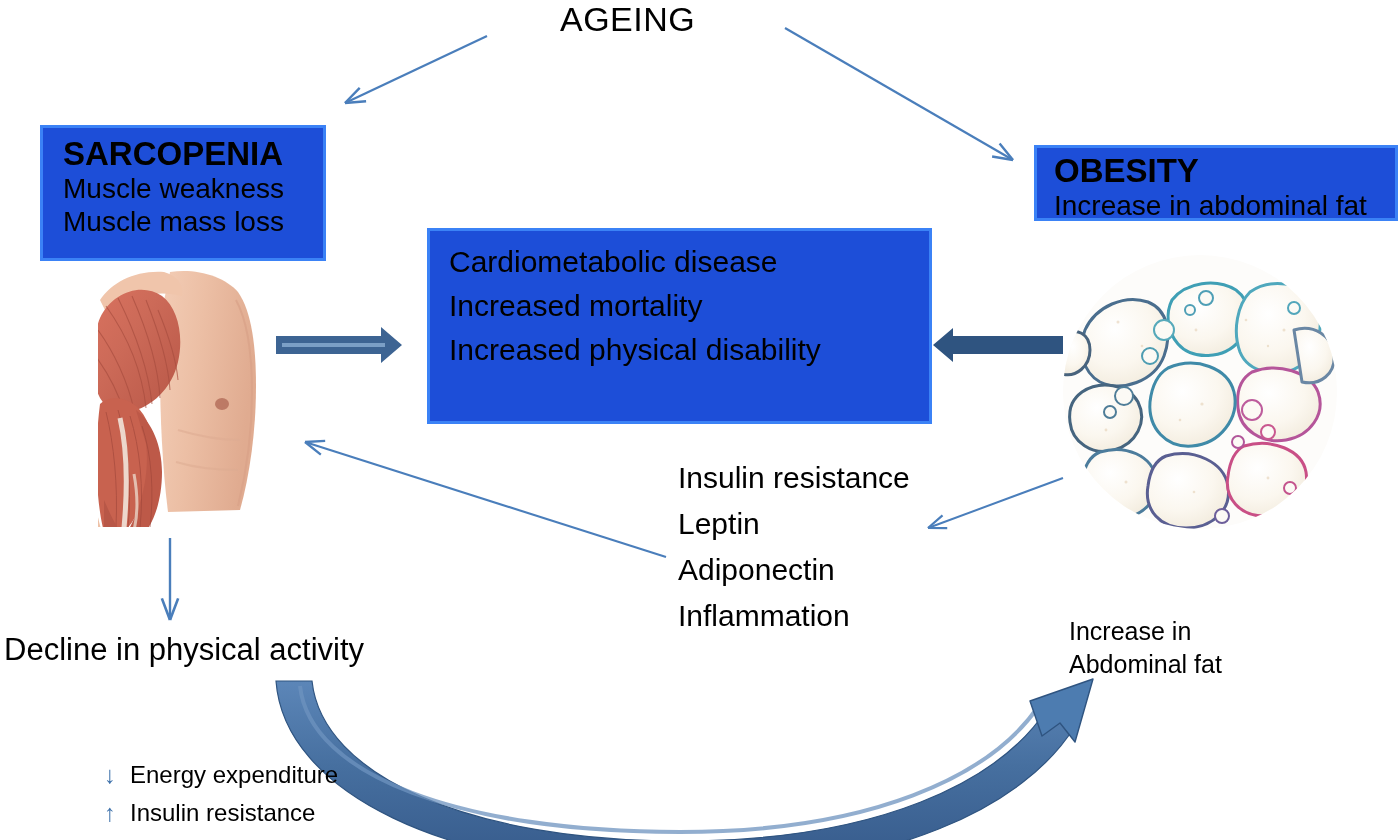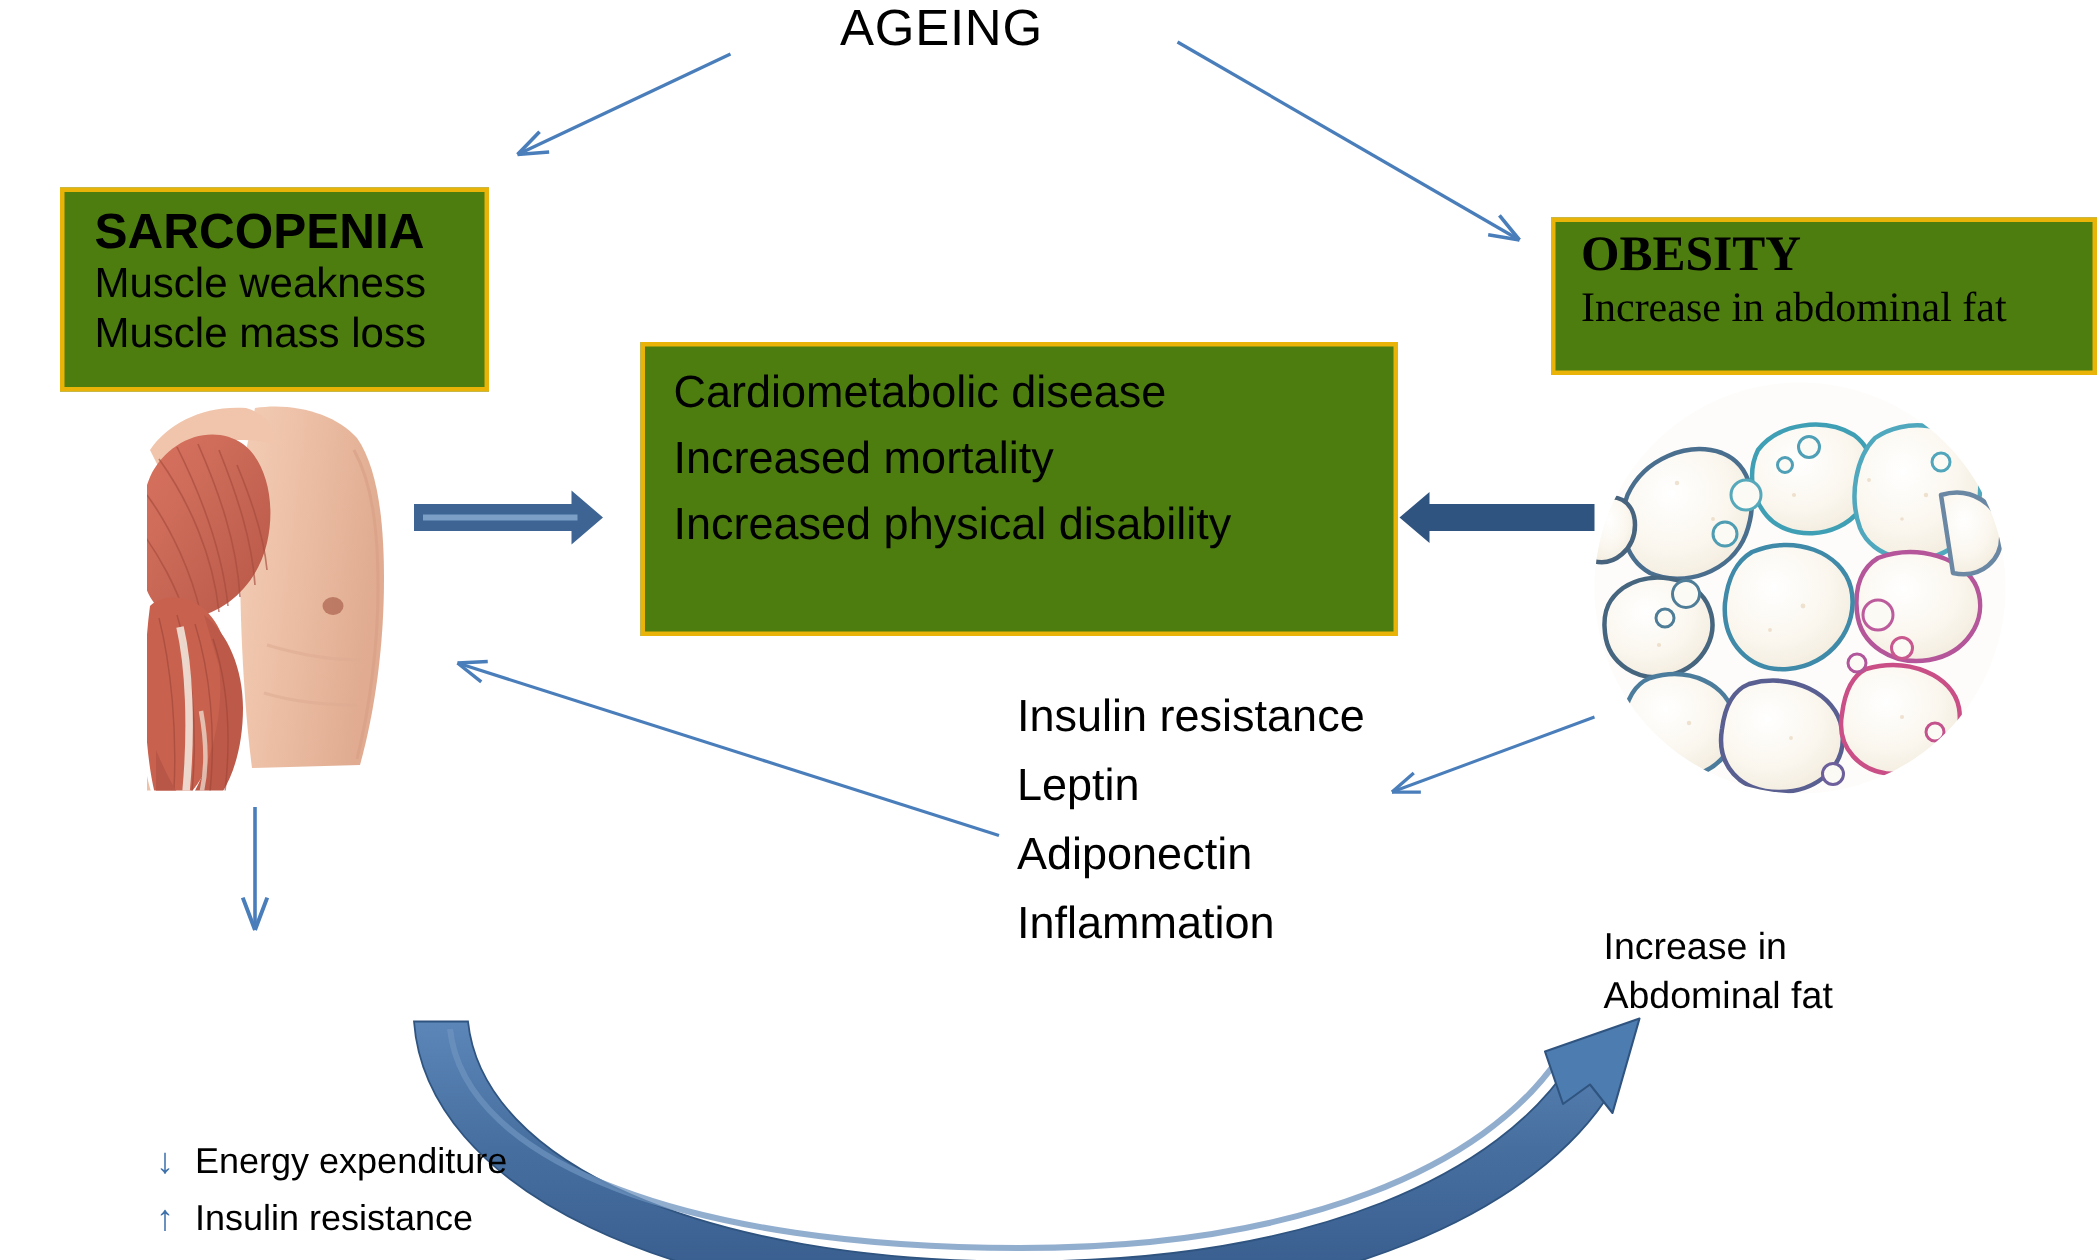--- a/index.html
+++ b/index.html
@@ -20,22 +20,22 @@
   .abs { position: absolute; }
 
   
   .title-ageing {
     left: 560px; top: 0px;
     font-size: 34px;
     letter-spacing: 0.5px;
     white-space: nowrap;
   }
   .boxed {
-    border: 3px solid #eab308;
-    background: #4d7c0f;
+    border: 3px solid #3b82f6;
+    background: #1d4ed8;
     box-sizing: border-box;
   }
   .box-title {
     font-weight: bold;
     font-size: 33px;
     line-height: 1.08;
     letter-spacing: 0px;
     white-space: nowrap;
   }
   .box-sub {
@@ -44,23 +44,22 @@
     white-space: nowrap;
   }
 
   #sarcopenia-box {
     left: 40px; top: 125px;
     width: 286px; height: 136px;
     padding: 8px 0 0 20px;
   }
   #obesity-box {
     left: 1034px; top: 145px;
-    width: 364px; height: 105px;
+    width: 364px; height: 76px;
     padding: 5px 0 0 17px;
-    font-family: Liberation Serif, serif;
   }
   #cardiometabolic-box {
     left: 427px; top: 228px;
     width: 505px; height: 196px;
     padding: 9px 0 0 19px;
   }
   #cardiometabolic-box .line {
     font-size: 30px;
     line-height: 1.47;
     white-space: nowrap;
@@ -296,20 +295,21 @@
     <div class="line">Increased physical disability</div>
   </div>
 
   <div class="abs" id="adipokine-list">
     <div>Insulin resistance</div>
     <div>Leptin</div>
     <div>Adiponectin</div>
     <div>Inflammation</div>
   </div>
 
+  <div class="abs" id="decline-label">Decline in physical activity</div>
 
   <div class="abs" id="increase-abdominal">
     <div>Increase in</div>
     <div>Abdominal fat</div>
   </div>
 
   <div class="abs" id="bullets">
     <div class="row">
       <span class="glyph">↓</span>
       <span>Energy expenditure</span>

